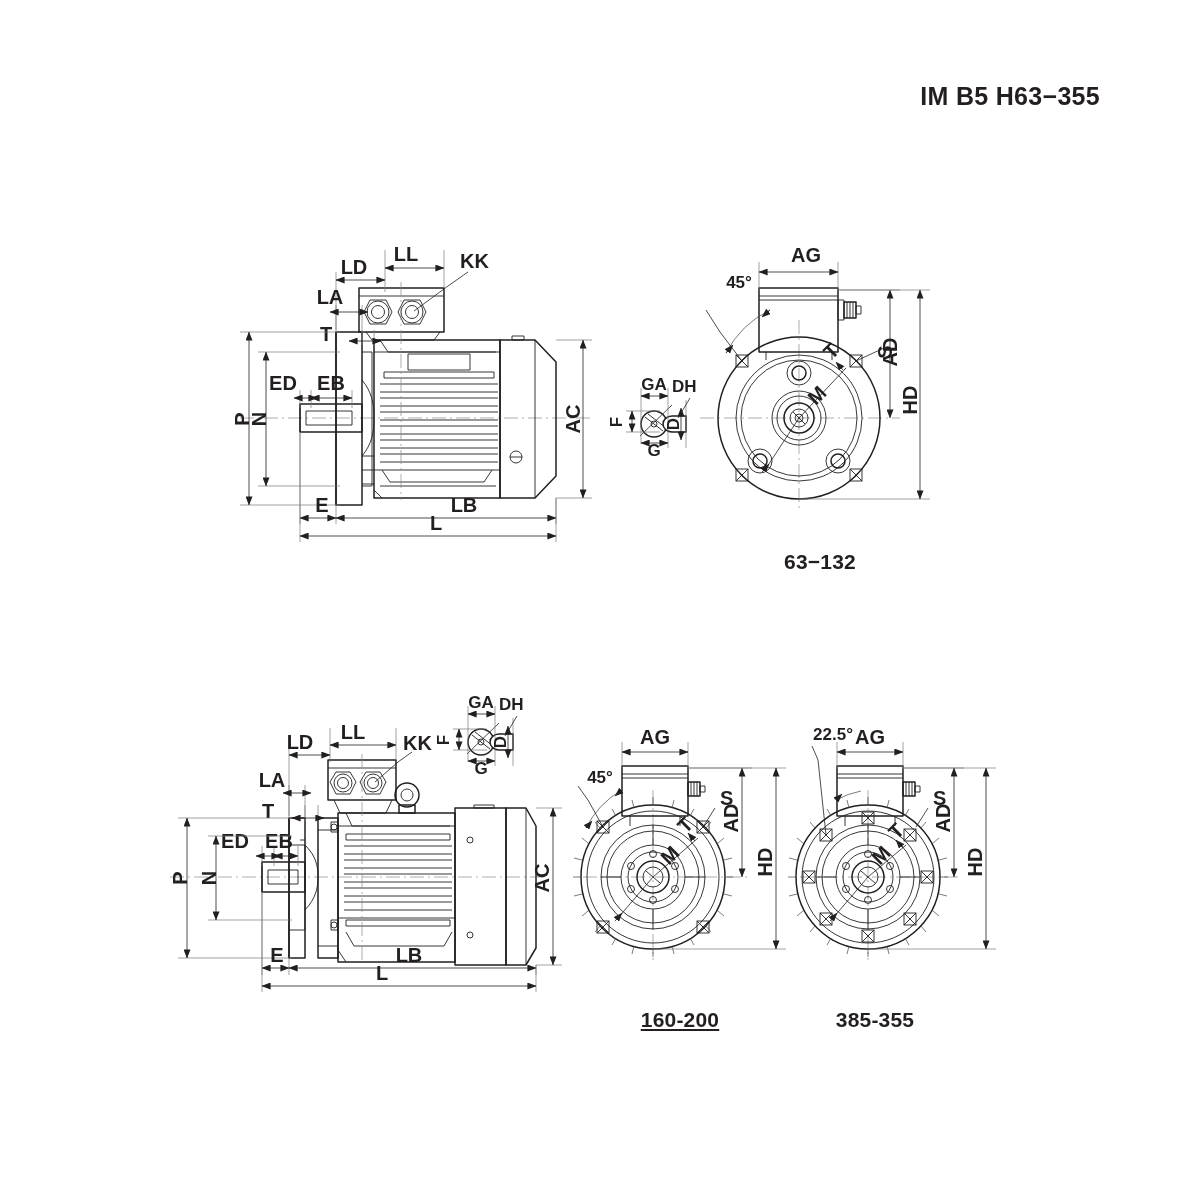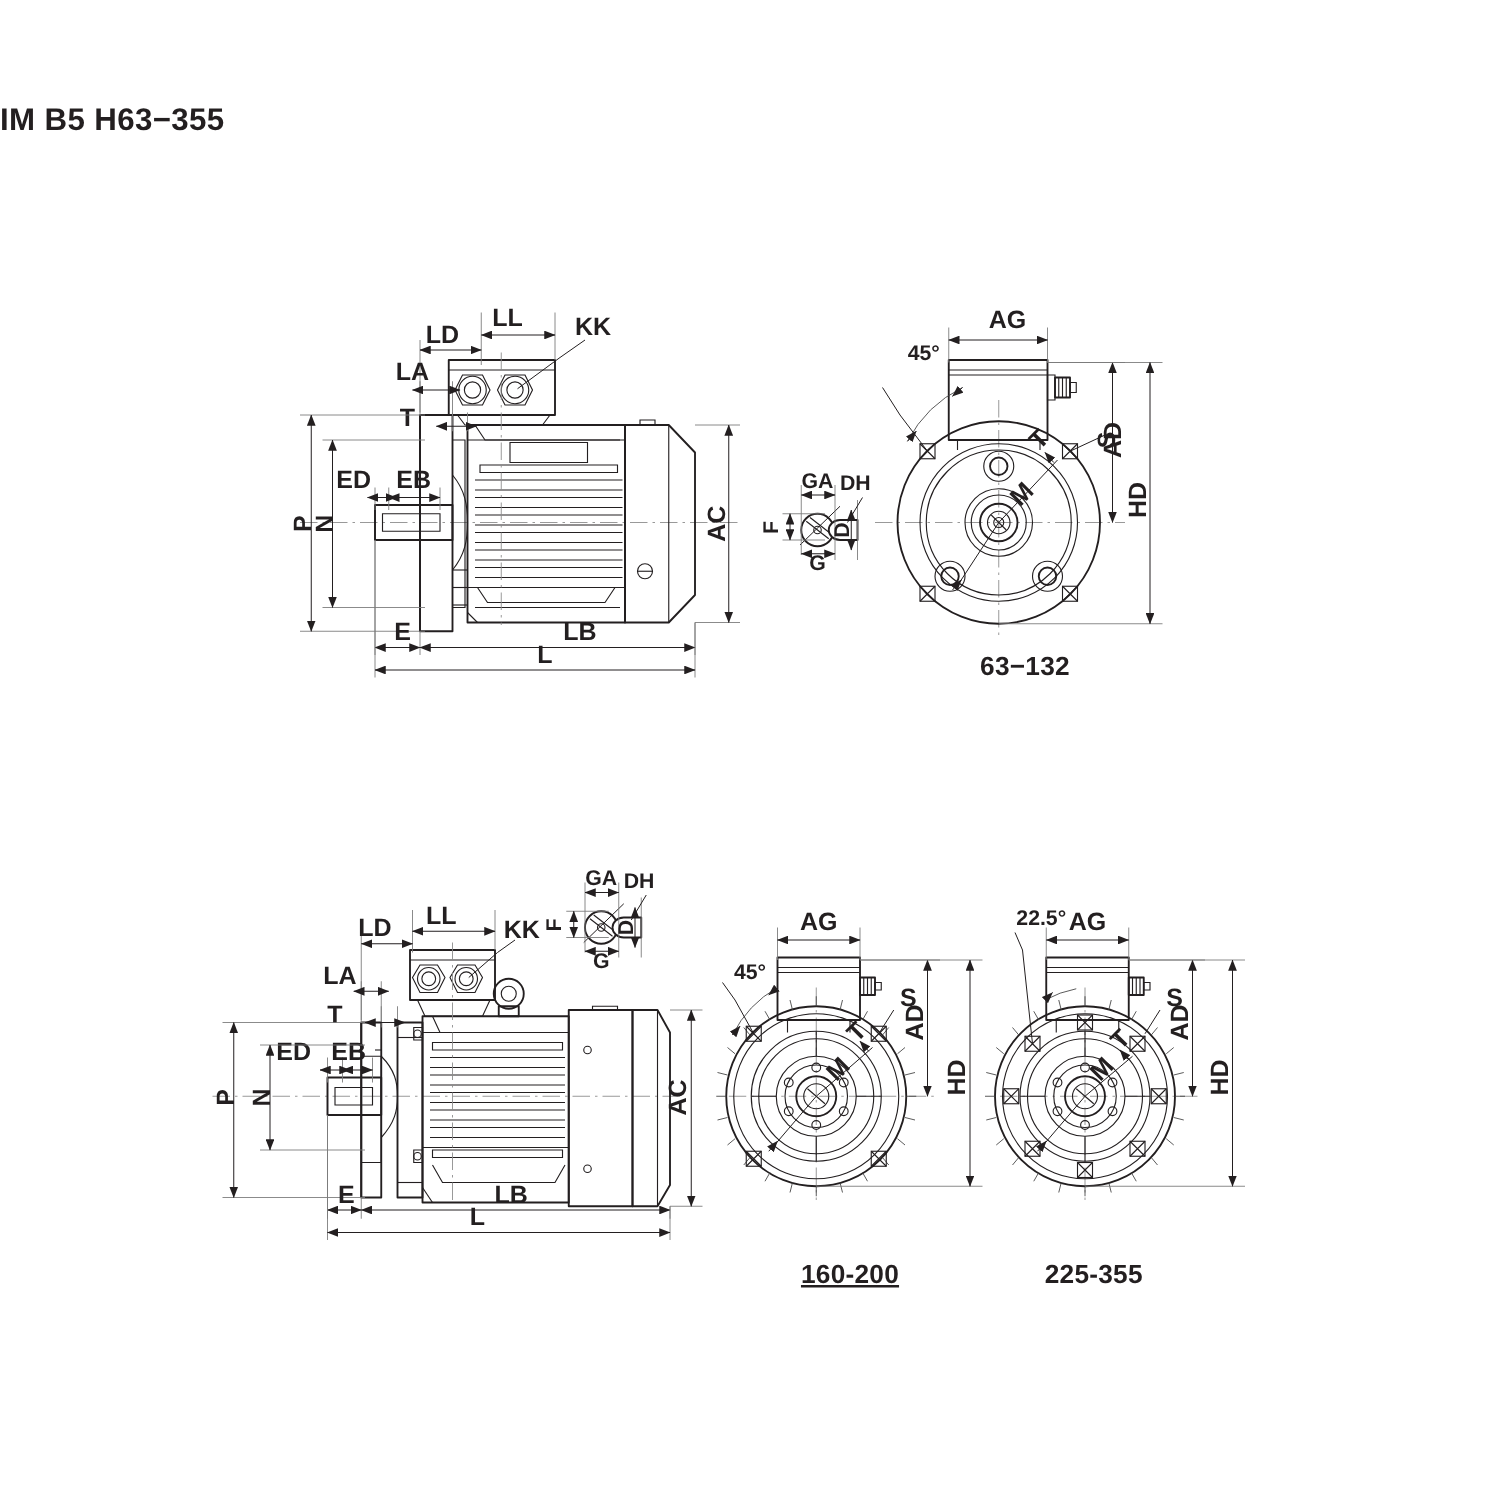--- a/index.html
+++ b/index.html
@@ -1,37 +1,37 @@
 <!DOCTYPE html>
 <html><head>
 <meta charset="utf-8">
 <style>
   html,body{margin:0;padding:0;background:#ffffff;}
   body{width:1200px;height:1200px;position:relative;overflow:hidden;
        font-family:"Liberation Sans", sans-serif;color:#231f20;}
   #sheet{position:absolute;inset:0;width:1200px;height:1200px;}
   .title{
-    position:absolute;left:0;top:82px;width:1088px;text-align:left;
+    position:absolute;left:12px;top:82px;width:1088px;text-align:right;
     font-size:25px;font-weight:bold;letter-spacing:.3px;color:#231f20;
   }
   .caption{
     position:absolute;font-size:21px;font-weight:bold;color:#231f20;
     text-align:center;letter-spacing:.2px;
   }
   svg{position:absolute;left:0;top:0;}
   text{font-family:"Liberation Sans", sans-serif;fill:#231f20;}
 </style>
 </head>
 <body>
 
 <div class="title">IM B5 H63−355</div>
 
-<div class="caption" style="left:700px;top:522px;width:240px;">63−132</div>
+<div class="caption" style="left:700px;top:550px;width:240px;">63−132</div>
 <div class="caption" style="left:565px;top:1008px;width:230px;text-decoration:underline;">160-200</div>
-<div class="caption" style="left:760px;top:1008px;width:230px;">225-355</div>
+<div class="caption" style="left:760px;top:1008px;width:230px;">385-355</div>
 
 <svg id="sheet" width="1200" height="1200" viewBox="0 0 1200 1200">
   <defs>
     <marker id="ah" markerWidth="9" markerHeight="7" refX="8.6" refY="3.5" orient="auto" markerUnits="userSpaceOnUse">
       <path d="M0,0 L9,3.5 L0,7 z" fill="#231f20"></path>
     </marker>
     <marker id="ahs" markerWidth="9" markerHeight="7" refX="0.4" refY="3.5" orient="auto" markerUnits="userSpaceOnUse">
       <path d="M9,0 L0,3.5 L9,7 z" fill="#231f20"></path>
     </marker>
     <g id="arrowDefs"></g>

